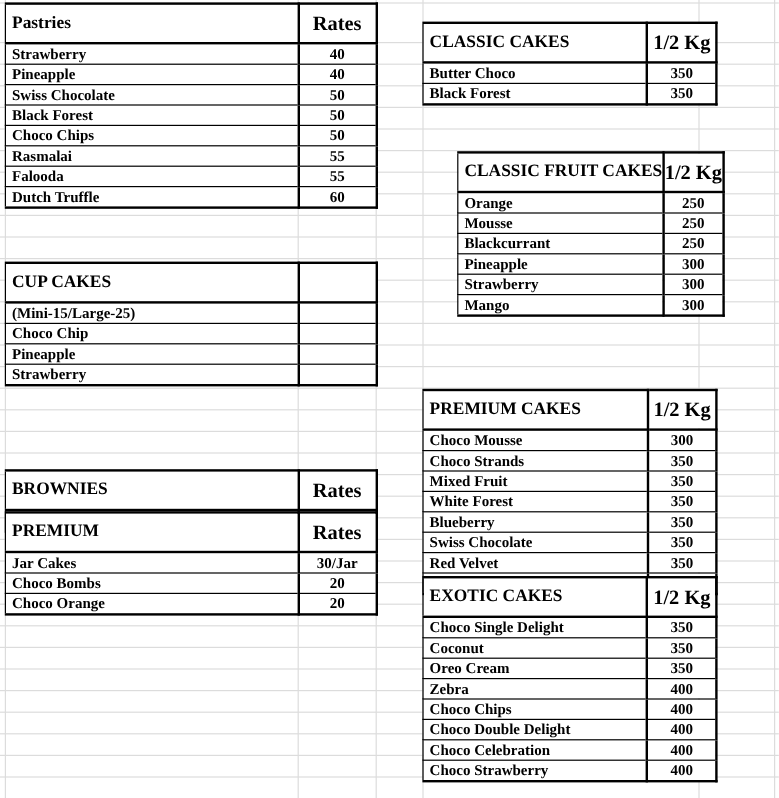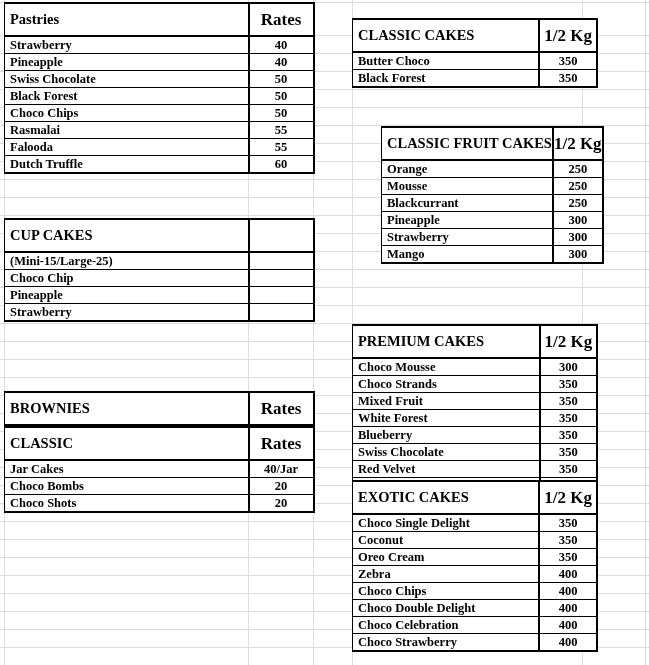--- a/index.html
+++ b/index.html
@@ -240,33 +240,33 @@
       </tbody>
   </table>
 
   <table class="block L" id="L3" style="top:426px;">
     <colgroup>
         <col class="c1">
         <col class="c2">
       </colgroup>
     <tbody>
         <tr class="header">
-          <td class="lab">CLASSIC</td>
+          <td class="lab">PREMIUM</td>
           <td class="num">Rates</td>
         </tr>
         <tr>
           <td class="lab">Jar Cakes</td>
-          <td class="num">40/Jar</td>
+          <td class="num">30/Jar</td>
         </tr>
         <tr>
           <td class="lab">Choco Bombs</td>
           <td class="num">20</td>
         </tr>
         <tr class="last">
-          <td class="lab">Choco Shots</td>
+          <td class="lab">Choco Orange</td>
           <td class="num">20</td>
         </tr>
       </tbody>
   </table>
 
   <table class="block R" id="R0" style="top:18px;">
     <colgroup>
         <col class="c1">
         <col class="c2">
       </colgroup>

